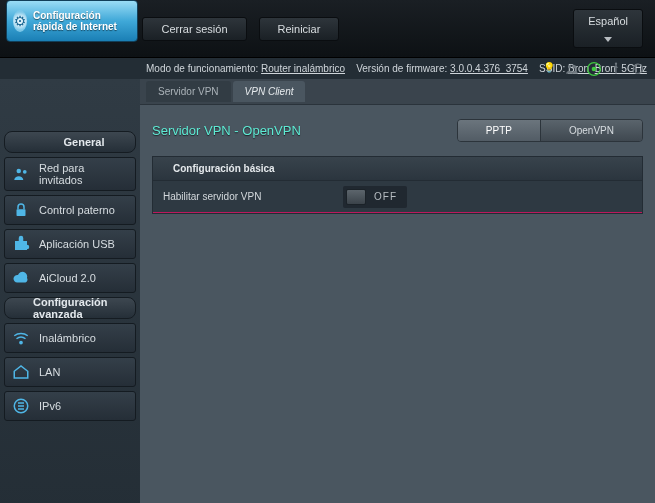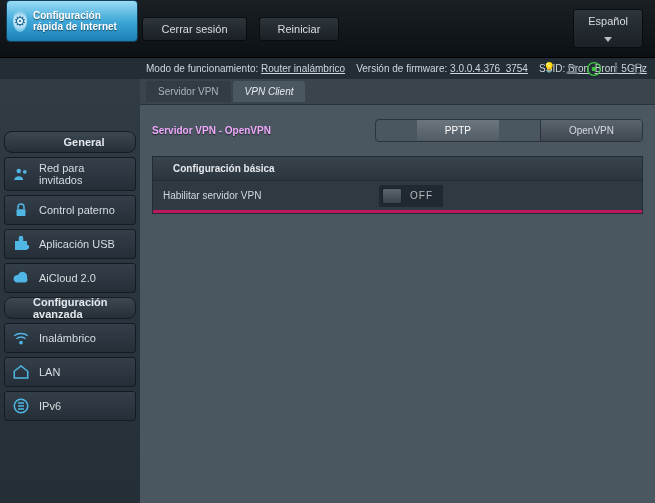--- a/index.html
+++ b/index.html
@@ -171,40 +171,40 @@
     color:#e6eaed;
     font-style:italic;
   }
   .content {
     padding:14px 12px;
   }
   .title-row {
     display:flex;align-items:center;gap:14px;margin-bottom:14px;
   }
   .title-row h1 {
-    font-size:10px;font-weight:bold;color:#f0abfc;text-shadow:0 1px 1px rgba(0,0,0,.6);flex:1;
+    font-size:13px;font-weight:normal;color:#5eead4;text-shadow:0 1px 1px rgba(0,0,0,.6);flex:1;
   }
   .pill-group {
     display:flex;border-radius:4px;overflow:hidden;border:1px solid #2c343b;
   }
   .pill {
-    padding:5px 28px;font-size:10px;background:linear-gradient(to bottom,#5a646c,#3f4850);color:#d6dbdf;cursor:pointer;margin-left:41px;
+    padding:5px 28px;font-size:10px;background:linear-gradient(to bottom,#5a646c,#3f4850);color:#d6dbdf;cursor:pointer;
   }
   .pill.active { background:linear-gradient(to bottom,#6b757d,#525c65);color:#fff; }
   .pill + .pill { border-left:1px solid #2c343b; }
   .panel {
     background:#2e3942;border:1px solid #232c34;margin-top:4px;
   }
   .panel-head {
     background:linear-gradient(to bottom,#38434c,#2b353e);
     padding:6px 20px;font-size:10px;font-weight:bold;color:#e5e9ec;
     border-bottom:1px solid #232c34;
   }
   .panel-row {
-    display:flex;align-items:center;height:32px;border-bottom:3px solid #be185d;gap:36px;
+    display:flex;align-items:center;height:32px;border-bottom:1px solid #be185d;
   }
   .panel-row .label {
     width:190px;font-size:10px;color:#d3d8dc;padding-left:10px;
   }
   .toggle {
     display:flex;align-items:center;gap:8px;background:#202830;border-radius:2px;padding:3px 10px 3px 3px;
   }
   .toggle .knob {
     width:20px;height:16px;background:linear-gradient(to bottom,#5c656c,#3b434a);border-radius:2px;border:1px solid #1b2228;
   }

